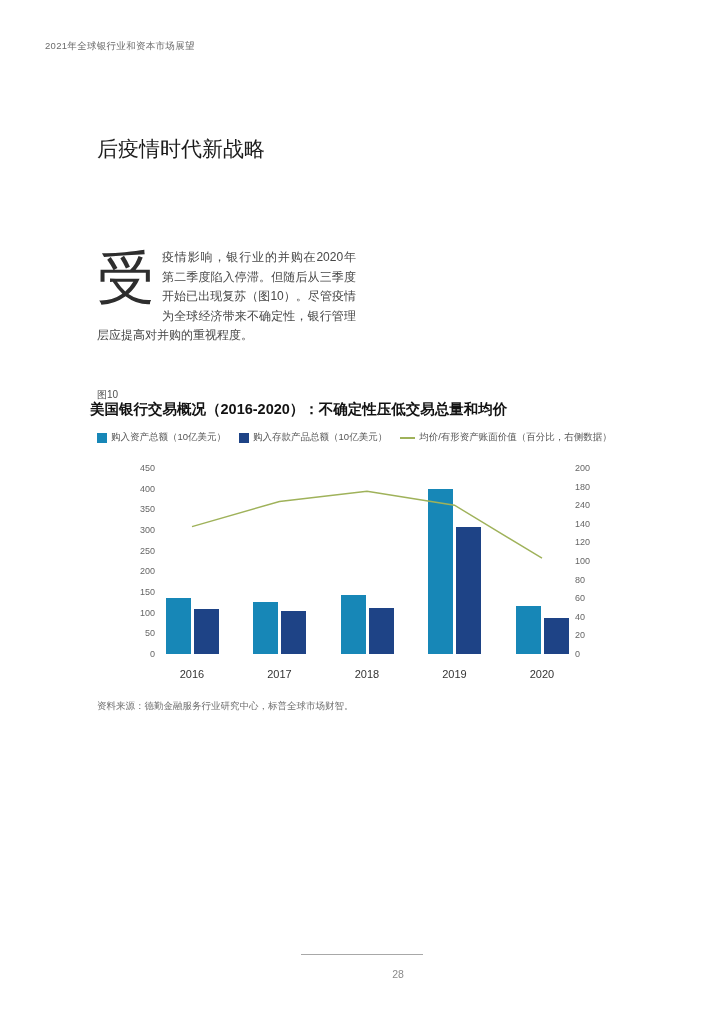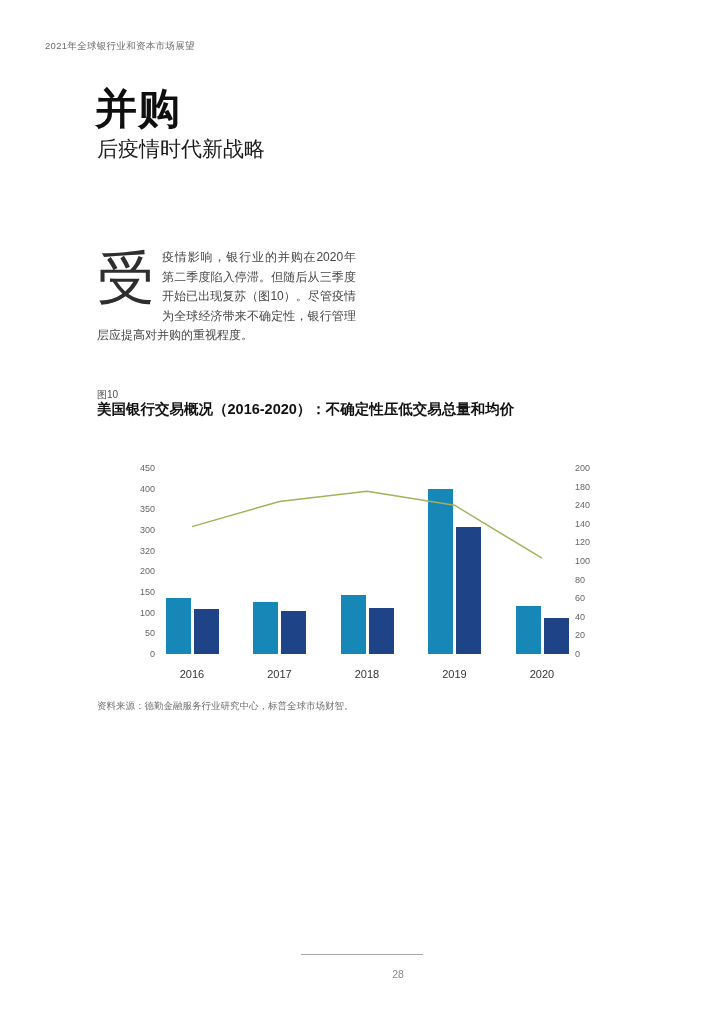--- a/index.html
+++ b/index.html
@@ -9,21 +9,21 @@
   .page-title{position:absolute;left:95px;top:86px;margin:0;font-size:42px;line-height:46px;
               font-weight:900;color:#0f0f0f;letter-spacing:1px;}
   .page-subtitle{position:absolute;left:97px;top:136px;margin:0;font-size:21px;line-height:26px;
                  font-weight:400;color:#1c1c1c;}
   .body-col{position:absolute;top:248px;font-size:12px;line-height:19.5px;color:#474747;text-align:justify;}
   .col1{left:97px;width:259px;}
   .col2{left:372px;width:250px;}
   .dropcap{float:left;font-size:58px;line-height:56px;height:58px;font-weight:300;color:#2e2e2e;
            margin:2px 7px 0 0;}
   .fig-label{position:absolute;left:97px;top:388px;font-size:10px;color:#4f4f4f;}
-  .fig-title{position:absolute;left:97px;top:400px;font-size:14.5px;font-weight:700;color:#121212;}
+  .fig-title{position:absolute;left:90px;top:400px;font-size:14.5px;font-weight:700;color:#121212;}
   .legend{position:absolute;left:97px;top:431px;font-size:9.5px;color:#555;display:flex;align-items:center;gap:13px;white-space:nowrap;}
   .legend-item{display:flex;align-items:center;gap:4px;}
   .sw{display:inline-block;width:10px;height:10px;}
   .sw-line{display:inline-block;width:15px;height:2px;}
   .chart{position:absolute;left:97px;top:458px;width:530px;height:230px;}
   .chart .tick{position:absolute;font-size:9px;color:#666;}
   .chart .tick-l{left:0;width:58px;text-align:right;}
   .chart .tick-r{left:478px;width:34px;text-align:left;}
   .chart .bar{position:absolute;}
   .chart .xlabel{position:absolute;top:210px;width:60px;text-align:center;font-size:11px;color:#333;}
@@ -32,37 +32,50 @@
   .footer-rule{position:absolute;left:301px;top:954px;width:122px;height:1px;background:#a8a8a8;}
   .page-number{position:absolute;left:0;top:968px;width:724px;text-align:center;font-size:10.5px;color:#8a8a8a;padding-left:36px;}
 </style>
 </head>
 <body>
 
 <div class="page">
 
   <div class="running-header">2021年全球银行业和资本市场展望</div>
 
-  <h1 class="page-title">并购</h1>
   <h2 class="page-subtitle">后疫情时代新战略</h2>
 
   <div class="body-col col1">
     <span class="dropcap">受</span><span>疫情影响，银行业的并购在2020年第二季度陷入停滞。但随后从三季度开始已出现复苏（图10）。尽管疫情为全球经济带来不确定性，银行管理层应提高对并购的重视程度。</span>
   </div>
 
   <div class="fig-label">图10</div>
   <div class="fig-title">美国银行交易概况（2016-2020）：不确定性压低交易总量和均价</div>
 
+  <div class="legend">
+    <span class="legend-item">
+      <span class="sw" style="background: rgb(23, 135, 183);"></span>
+      <span>购入资产总额（10亿美元）</span>
+    </span>
+    <span class="legend-item">
+      <span class="sw" style="background: rgb(30, 67, 134);"></span>
+      <span>购入存款产品总额（10亿美元）</span>
+    </span>
+    <span class="legend-item">
+      <span class="sw-line" style="background: rgb(159, 178, 90);"></span>
+      <span>均价/有形资产账面价值（百分比，右侧数据）</span>
+    </span>
+  </div>
 
   <div class="chart">
       <div class="tick tick-l" style="top: 5px;">450</div>
       <div class="tick tick-l" style="top: 25.6667px;">400</div>
       <div class="tick tick-l" style="top: 46.3333px;">350</div>
       <div class="tick tick-l" style="top: 67px;">300</div>
-      <div class="tick tick-l" style="top: 87.6667px;">320</div>
+      <div class="tick tick-l" style="top: 87.6667px;">250</div>
       <div class="tick tick-l" style="top: 108.333px;">200</div>
       <div class="tick tick-l" style="top: 129px;">150</div>
       <div class="tick tick-l" style="top: 149.667px;">100</div>
       <div class="tick tick-l" style="top: 170.333px;">50</div>
       <div class="tick tick-l" style="top: 191px;">0</div>
       <div class="tick tick-r" style="top: 5px;">200</div>
       <div class="tick tick-r" style="top: 23.6px;">180</div>
       <div class="tick tick-r" style="top: 42.2px;">240</div>
       <div class="tick tick-r" style="top: 60.8px;">140</div>
       <div class="tick tick-r" style="top: 79.4px;">120</div>

